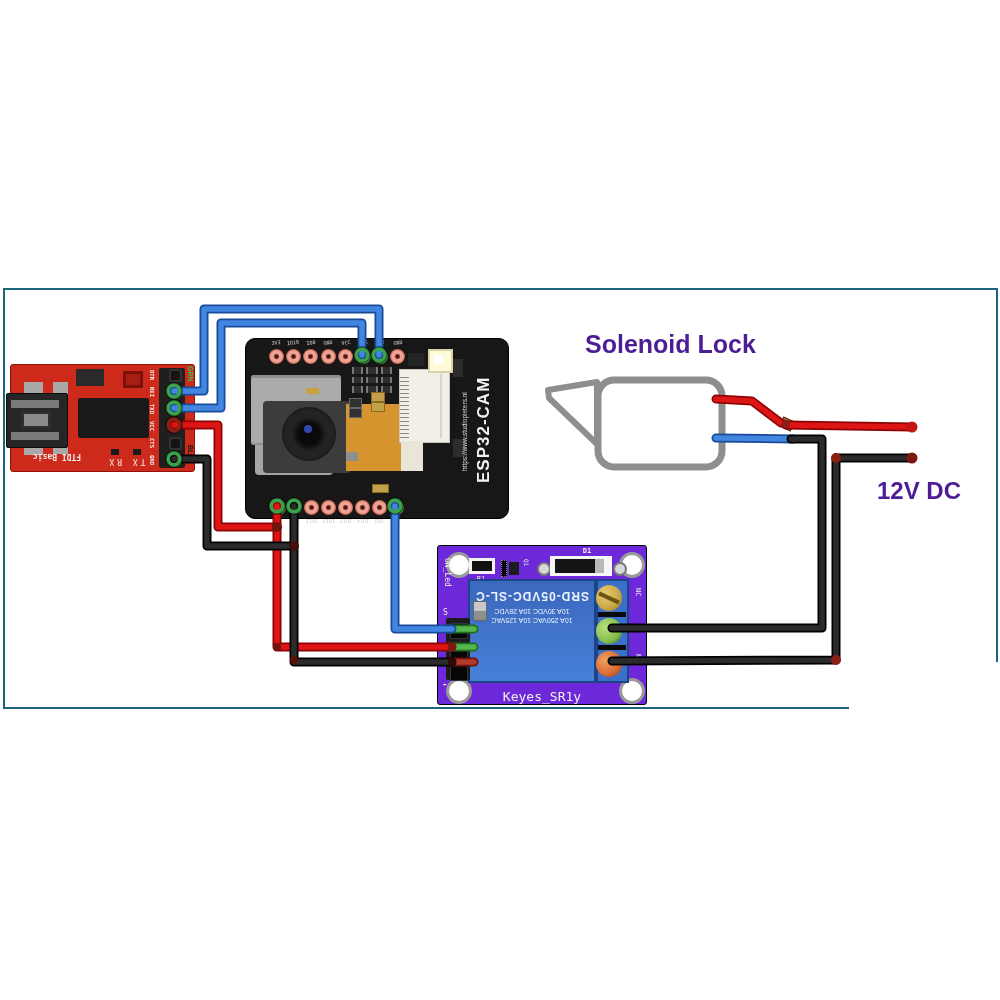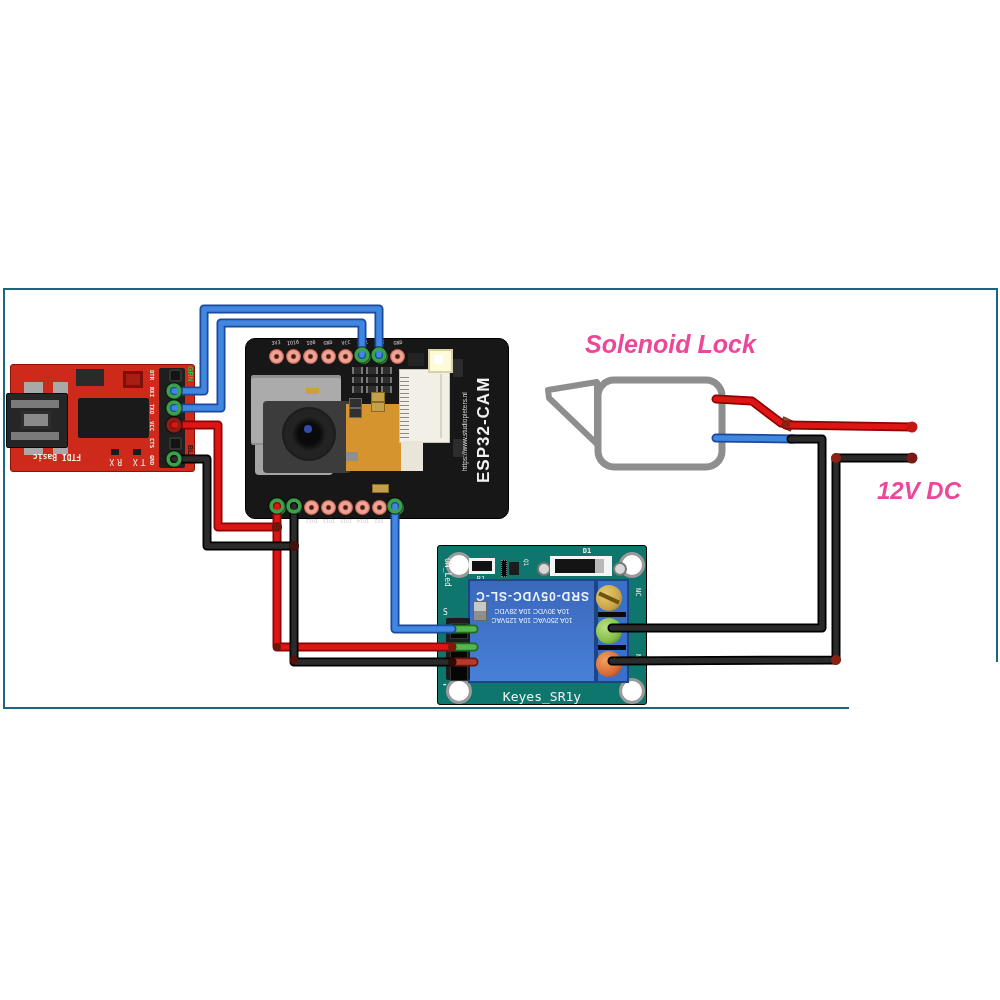--- a/index.html
+++ b/index.html
@@ -6,21 +6,21 @@
   #canvas{position:relative;width:1000px;height:1000px;background:#fff;overflow:hidden;
           font-family:"Liberation Sans",sans-serif;}
   .abs{position:absolute;}
   .frame{position:absolute;background:#1B657F;}
   
   #ftdi-board{position:absolute;left:10px;top:364px;width:183px;height:106px;
               background:#CE2A1C;border:1px solid #8E1208;border-radius:3px;}
   #esp32-board{position:absolute;left:245px;top:338px;width:262px;height:179px;
                background:#171717;border-radius:10px;border:1px solid #000;}
   #relay-board{position:absolute;left:437px;top:545px;width:208px;height:158px;
-               background:#0f766e;border-radius:3px;border:1px solid #000;}
+               background:#6d28d9;border-radius:3px;border:1px solid #000;}
   .pin{position:absolute;border-radius:50%;}
   .pin-salmon{background:radial-gradient(circle,#51180F 0 15%,#F0A496 30% 52%,#C05848 70%,#7E261A 100%);}
   .pin-green{background:radial-gradient(circle,#0E2E0C 0 18%,#57BE50 32% 58%,#25701E 78%,#123A0E 100%);}
   .pin-red{background:radial-gradient(circle,#2A0805 0 20%,#A03226 40% 60%,#5E150C 85%);}
   .pin-pad{border-radius:2px;background:#141414;box-shadow:inset 0 0 0 2px #323232;}
   .pin-label{position:absolute;width:28px;text-align:center;font-size:7px;line-height:8px;
              color:#D8D8D8;font-family:"DejaVu Sans Mono",monospace;pointer-events:none;}
   .pl-above{transform:rotate(-8deg) scale(.72);}
   .pl-below{transform:rotate(180deg) scale(.72);color:#C8C8C8;}
   .pl-leftrot{width:16px;transform:rotate(90deg) scale(.8);color:#F2EFE8;font-weight:bold;}
@@ -85,21 +85,21 @@
   #q1-sym{position:absolute;left:63px;top:12px;width:18px;height:19px;}
   #q1-sym i{position:absolute;left:0;top:2px;width:4px;height:15px;background:#060606;border:1px dotted #888;}
   #q1-sym b{position:absolute;left:8px;top:4px;width:10px;height:13px;background:#1C1C1C;}
   #d1-white{position:absolute;left:112px;top:10px;width:62px;height:20px;background:#F5F5F5;}
   #d1-white .body{position:absolute;left:5px;top:3px;width:40px;height:14px;background:#141414;}
   #d1-white .band{position:absolute;left:45px;top:3px;width:9px;height:14px;background:#B8B8B8;}
   .d1-pad{position:absolute;width:10px;height:10px;border-radius:50%;background:#D8D8D8;border:2px solid #777;}
   #relay-led{position:absolute;left:35px;top:55px;width:12px;height:18px;
              background:linear-gradient(180deg,#C8C8C8 50%,#8F8F8F 50%);border:1px solid #666;}
   
-  .big-red{position:absolute;font-weight:bold;color:#ec4899;white-space:nowrap;font-style:italic;}
+  .big-red{position:absolute;font-weight:bold;color:#4c1d95;white-space:nowrap;}
   #wire-layer{position:absolute;left:0;top:0;pointer-events:none;}
 </style>
 </head>
 <body>
 
 <div id="canvas">
 
   <div class="frame" style="left:3px;top:288px;width:995px;height:2px;"></div>
   <div class="frame" style="left:3px;top:288px;width:2px;height:421px;"></div>
   <div class="frame" style="left:3px;top:707px;width:846px;height:2px;"></div>

